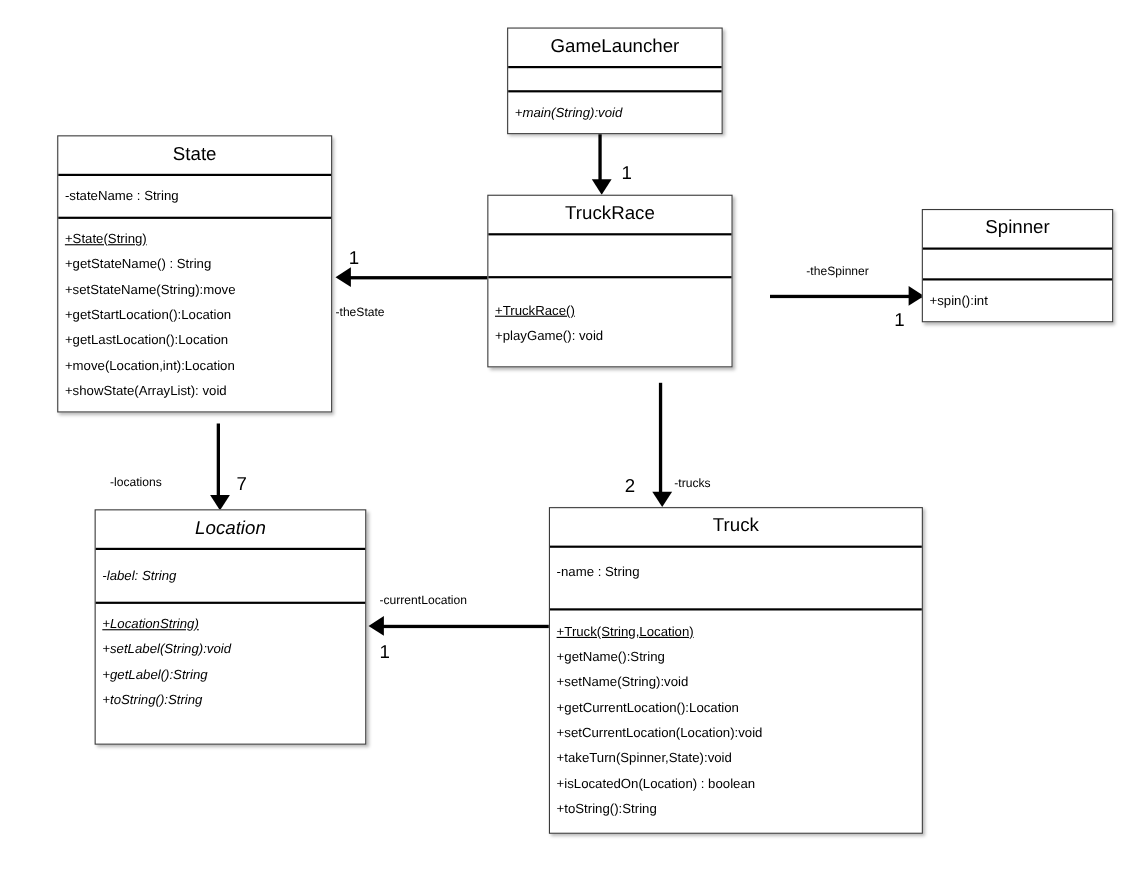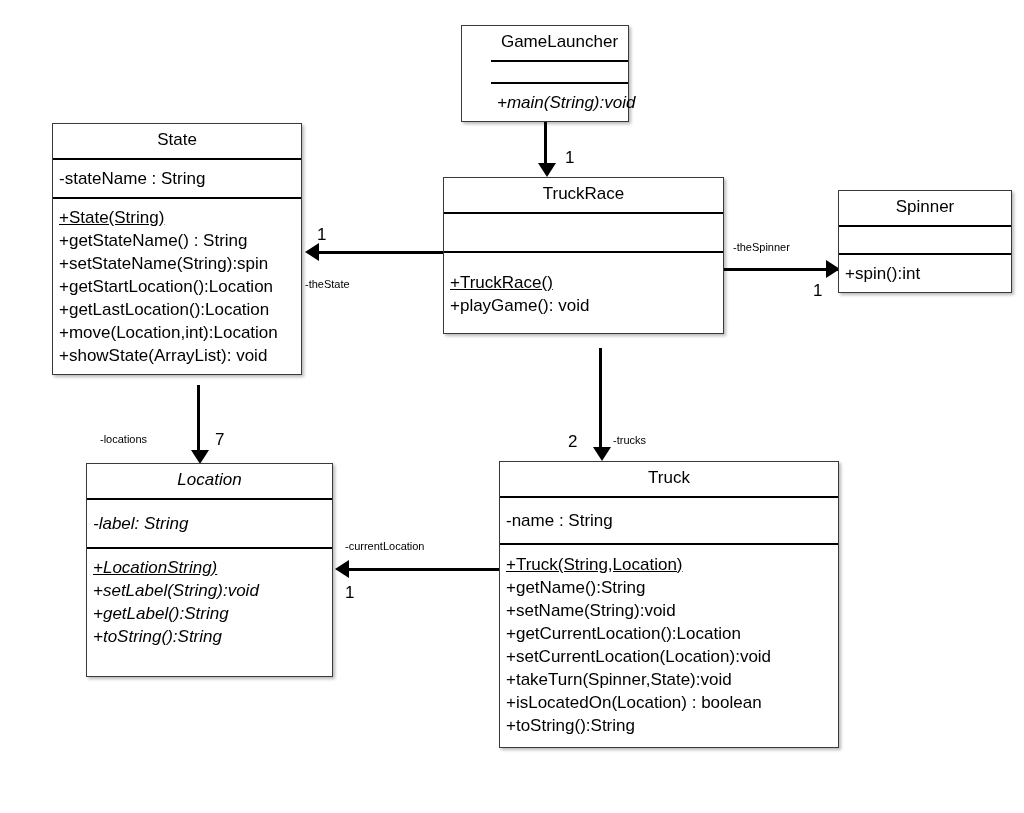--- a/index.html
+++ b/index.html
@@ -37,21 +37,21 @@
     text-align: center;
     font-size: 17px;
     line-height: 1.1;
     padding: 7px 4px 8px 4px;
     border-bottom: 2px solid #000000;
     white-space: nowrap;
   }
   .uml-compartment {
     box-sizing: border-box;
     padding: 7px 6px 7px 6px;
-    font-size: 17px;
+    font-size: 12px;
     line-height: 23px;
     white-space: nowrap;
   }
   .uml-attrs {
     border-bottom: 2px solid #000000;
   }
   .uml-member {
     white-space: nowrap;
   }
   .uml-member.underline {
@@ -143,45 +143,45 @@
   <div class="line-v" style="left:197px; top:385px; height:70px;"></div>
   <div class="arrow-down" style="left:191px; top:450px;"></div>
   <div class="edge-label" style="left:100px; top:430px;text-align:right;">-locations</div>
   <div class="mult" style="left:215px; top:430px;">7</div>
 
   <div class="line-h" style="left:347px; top:568px; width:152px;"></div>
   <div class="arrow-left" style="left:335px; top:560px;"></div>
   <div class="edge-label" style="left:345px; top:537px;">-currentLocation</div>
   <div class="mult" style="left:345px; top:583px;">1</div>
 
-  <div class="uml-class" style="left:461px; top:25px; width:168px;padding-left:29px;">
+  <div class="uml-class" style="left:461px; top:25px; width:196px;">
     <div class="uml-name">GameLauncher</div>
     <div class="uml-compartment uml-attrs" style="height:22px;"></div>
     <div class="uml-compartment">
       <div class="uml-member italic">+main(String):void</div>
     </div>
   </div>
 
   <div class="uml-class" style="left:52px; top:123px; width:250px;">
     <div class="uml-name">State</div>
     <div class="uml-compartment uml-attrs">
       <div class="uml-member">-stateName : String</div>
     </div>
     <div class="uml-compartment">
       <div class="uml-member underline">+State(String)</div>
       <div class="uml-member">+getStateName() : String</div>
-      <div class="uml-member">+setStateName(String):spin</div>
+      <div class="uml-member">+setStateName(String):move</div>
       <div class="uml-member">+getStartLocation():Location</div>
       <div class="uml-member">+getLastLocation():Location</div>
       <div class="uml-member">+move(Location,int):Location</div>
       <div class="uml-member">+showState(ArrayList): void</div>
     </div>
   </div>
 
-  <div class="uml-class" style="left:443px; top:177px; width:281px;">
+  <div class="uml-class" style="left:443px; top:177px; width:223px;">
     <div class="uml-name">TruckRace</div>
     <div class="uml-compartment uml-attrs" style="height:39px;"></div>
     <div class="uml-compartment" style="padding-top:18px; padding-bottom:16px;">
       <div class="uml-member underline">+TruckRace()</div>
       <div class="uml-member">+playGame(): void</div>
     </div>
   </div>
 
   <div class="uml-class" style="left:838px; top:190px; width:174px;">
     <div class="uml-name">Spinner</div>
@@ -199,21 +199,21 @@
     <div class="uml-compartment" style="padding-bottom:28px;">
       <div class="uml-member underline">+LocationString)</div>
       <div class="uml-member">+setLabel(String):void</div>
       <div class="uml-member">+getLabel():String</div>
       <div class="uml-member">+toString():String</div>
     </div>
   </div>
 
   <div class="uml-class" style="left:499px; top:461px; width:340px;">
     <div class="uml-name">Truck</div>
-    <div class="uml-compartment uml-attrs" style="padding-top:11px; padding-bottom:11px;">
+    <div class="uml-compartment uml-attrs" style="padding-top:11px; padding-bottom:21px;">
       <div class="uml-member">-name : String</div>
     </div>
     <div class="uml-compartment" style="padding-top:8px; padding-bottom:10px;">
       <div class="uml-member underline">+Truck(String,Location)</div>
       <div class="uml-member">+getName():String</div>
       <div class="uml-member">+setName(String):void</div>
       <div class="uml-member">+getCurrentLocation():Location</div>
       <div class="uml-member">+setCurrentLocation(Location):void</div>
       <div class="uml-member">+takeTurn(Spinner,State):void</div>
       <div class="uml-member">+isLocatedOn(Location) : boolean</div>

